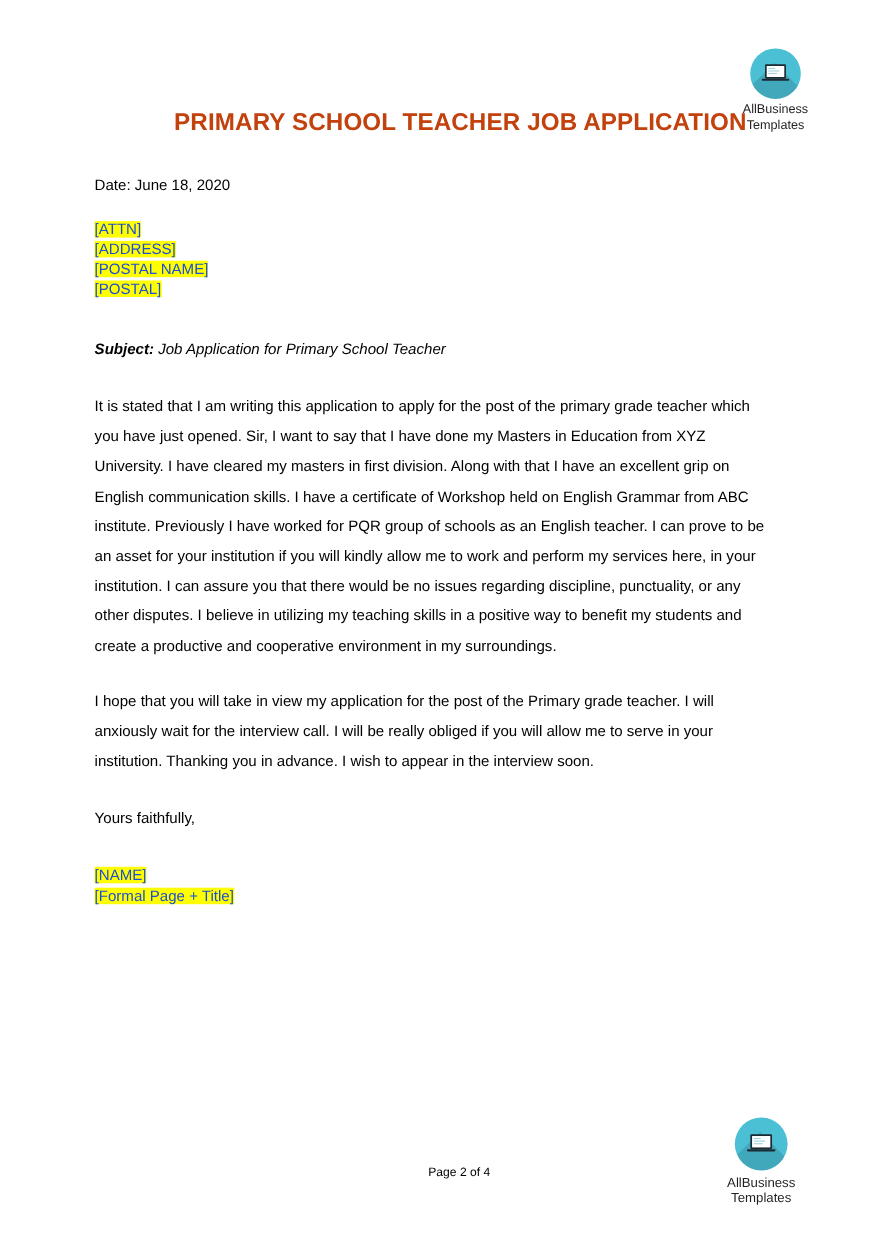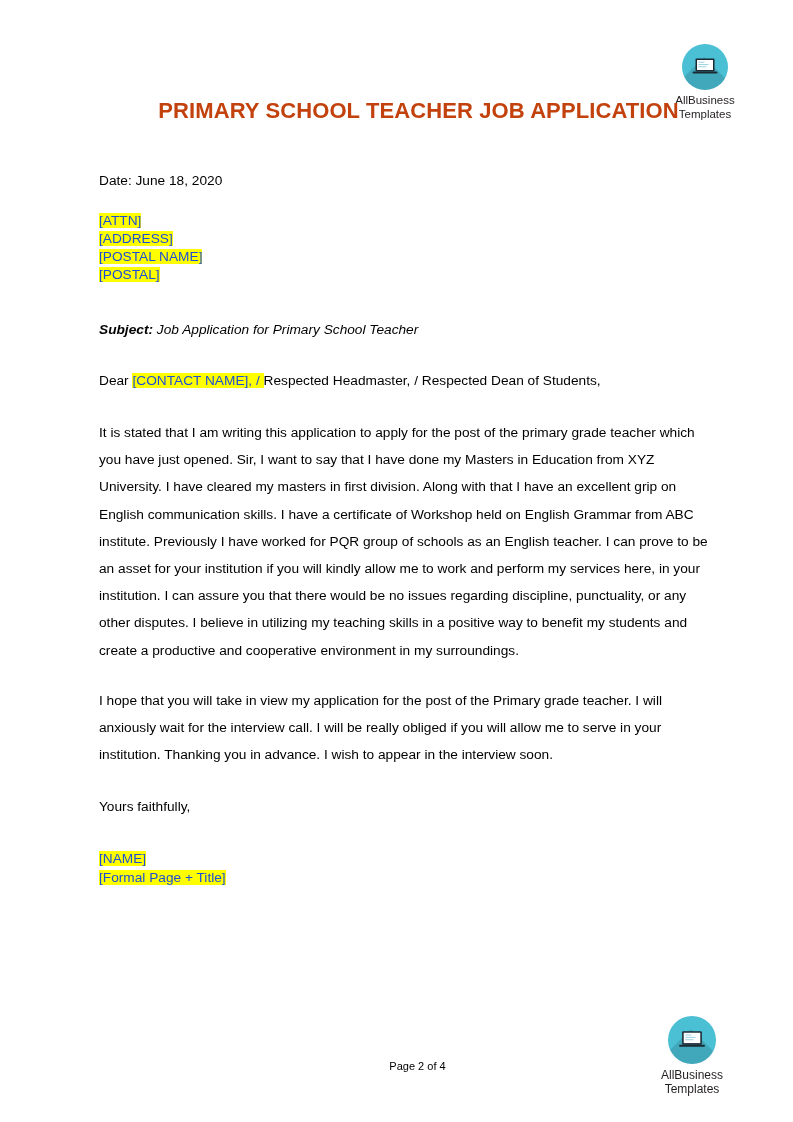--- a/index.html
+++ b/index.html
@@ -86,26 +86,25 @@
     font-size: 22px;
     font-weight: bold;
     letter-spacing: 0.1px;
     color: #c2410c;
     padding-left: 44px;
   }
 
   
   .content {
     position: absolute;
-    left: 99px;
+    left: 86px;
     top: 160px;
     width: 612px;
     font-size: 13.7px;
     color: #000000;
-    margin-top: 12px;
   }
 
   .line {
     line-height: 18px;
     white-space: nowrap;
   }
 
   .block-date { margin-bottom: 22px; }
 
   .addr-line { line-height: 18px; }
@@ -185,23 +184,20 @@
       <div class="addr-line"><span class="hl">[ATTN]</span></div>
       <div class="addr-line"><span class="hl">[ADDRESS]</span></div>
       <div class="addr-line"><span class="hl">[POSTAL NAME]</span></div>
       <div class="addr-line"><span class="hl">[POSTAL]</span></div>
     </div>
 
     <div class="subject">
       <b>Subject:</b><span> Job Application for Primary School Teacher</span>
     </div>
 
-    <div class="salutation">
-      <span>Dear </span><span class="hl">[CONTACT NAME], / </span><span>Respected Headmaster, / Respected Dean of Students,</span>
-    </div>
 
     <div class="para">It is stated that I am writing this application to apply for the post of the primary grade teacher which you have just opened. Sir, I want to say that I have done my Masters in Education from XYZ University. I have cleared my masters in first division. Along with that I have an excellent grip on English communication skills. I have a certificate of Workshop held on English Grammar from ABC institute. Previously I have worked for PQR group of schools as an English teacher. I can prove to be an asset for your institution if you will kindly allow me to work and perform my services here, in your institution. I can assure you that there would be no issues regarding discipline, punctuality, or any other disputes. I believe in utilizing my teaching skills in a positive way to benefit my students and create a productive and cooperative environment in my surroundings.</div>
 
     <div class="para para-2">I hope that you will take in view my application for the post of the Primary grade teacher. I will anxiously wait for the interview call. I will be really obliged if you will allow me to serve in your institution. Thanking you in advance. I wish to appear in the interview soon.</div>
 
     <div class="closing">Yours faithfully,</div>
 
     <div class="sign-block">
       <div class="addr-line"><span class="hl">[NAME]</span></div>
       <div class="addr-line"><span class="hl">[Formal Page + Title]</span></div>

